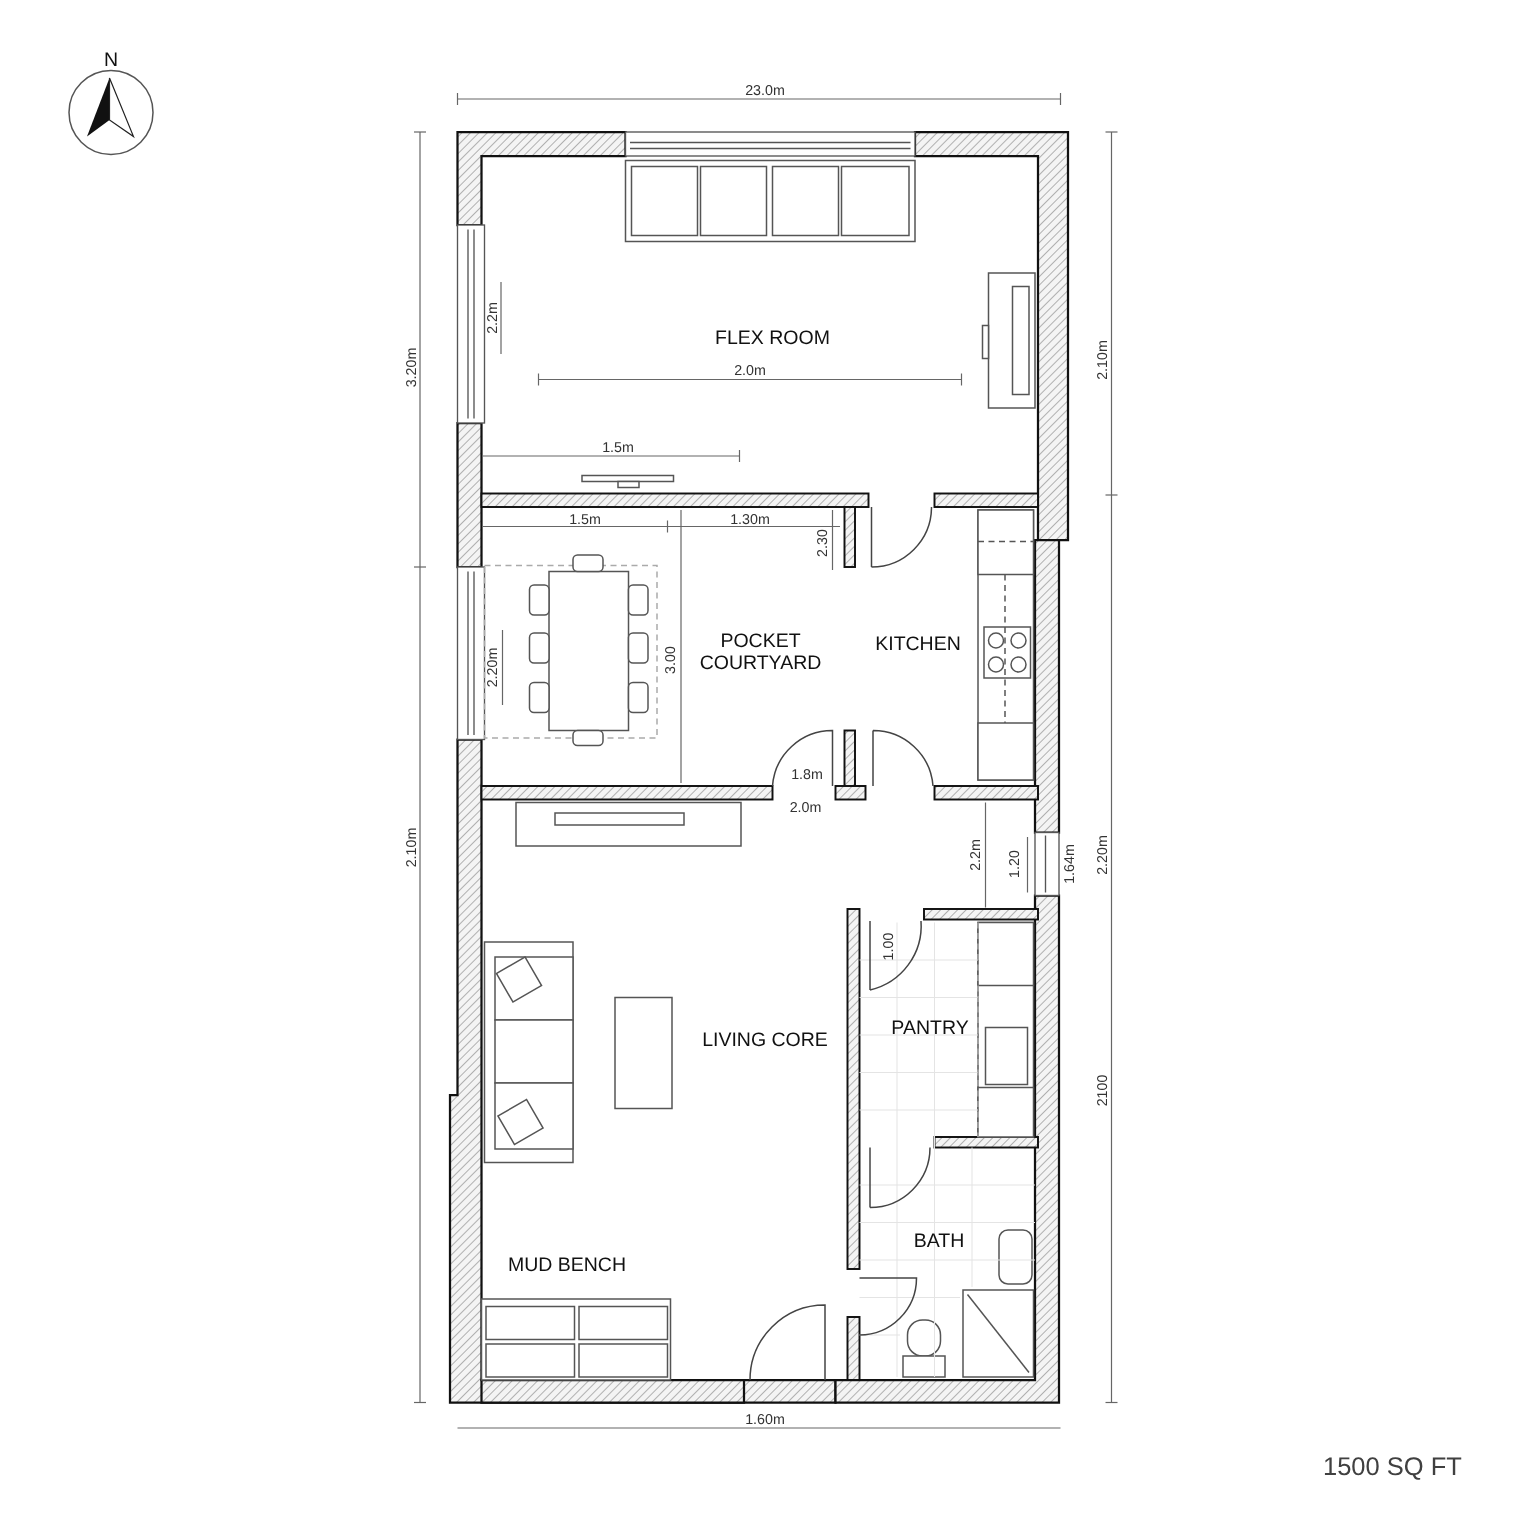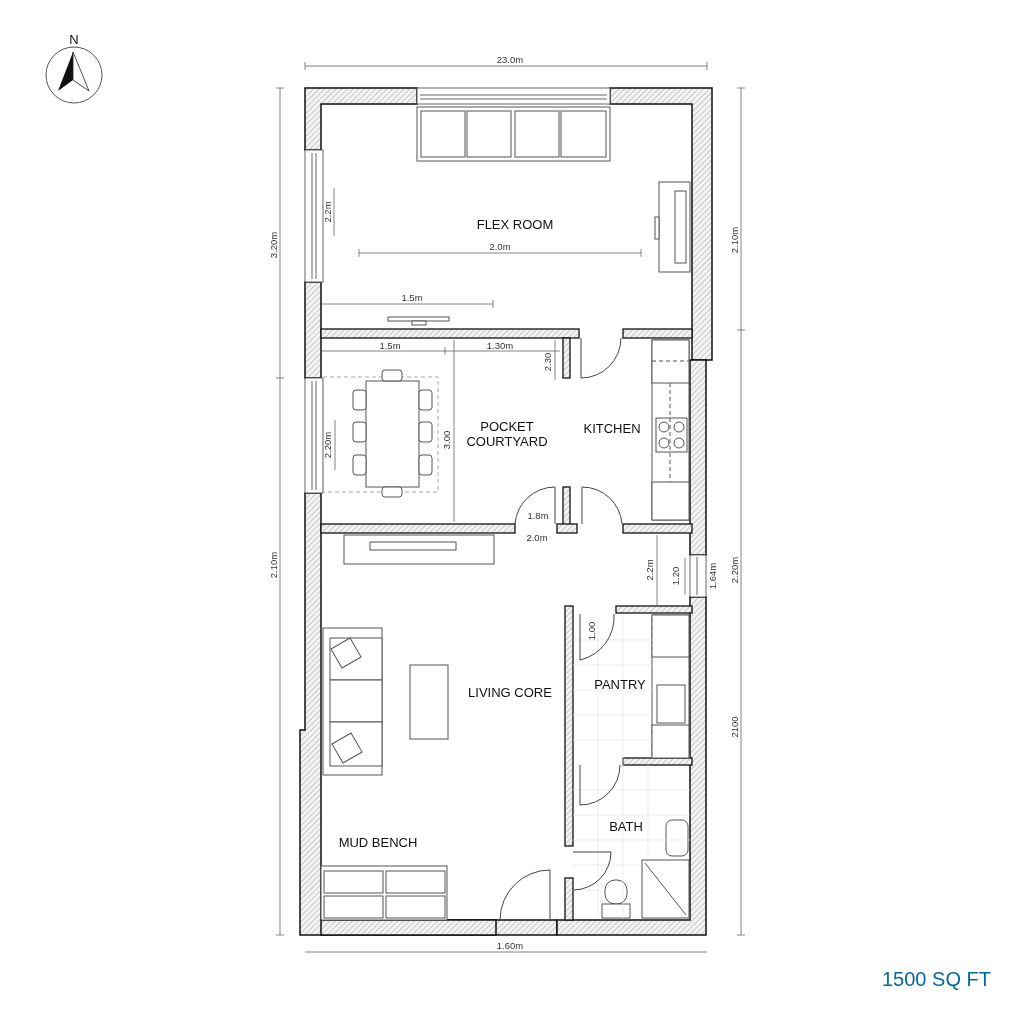--- a/index.html
+++ b/index.html
@@ -1,20 +1,20 @@
 <!DOCTYPE html>
 <html><head>
 <meta charset="utf-8">
 <style>
   html,body{margin:0;padding:0;background:#ffffff;}
   body{width:1024px;height:1024px;position:relative;overflow:hidden;font-family:"Liberation Sans",sans-serif;}
   svg{position:absolute;left:0;top:0;}
   .room-label{font-family:"Liberation Sans",sans-serif;font-size:13px;fill:#111;}
   .dim{font-family:"Liberation Sans Narrow","Liberation Sans",sans-serif;font-size:9.5px;fill:#333;}
-  .area{position:absolute;left:882px;top:968px;font-size:20px;color:#0369a1;font-family:"Liberation Sans",sans-serif;}
+  .area{position:absolute;left:882px;top:968px;font-size:17px;color:#404040;font-family:"Liberation Sans",sans-serif;}
   .north{font-family:"Liberation Sans",sans-serif;font-size:13px;fill:#111;}
 </style>
 </head>
 <body>
 
 <svg width="1024" height="1024" viewBox="0 0 1024 1024" xmlns="http://www.w3.org/2000/svg">
   <defs>
     <pattern id="hatch" patternUnits="userSpaceOnUse" width="4" height="4" patternTransform="rotate(45)">
       <rect width="4" height="4" fill="#f4f4f4"></rect>
       <line x1="0" y1="0" x2="0" y2="4" stroke="#9a9a9a" stroke-width="1"></line>

